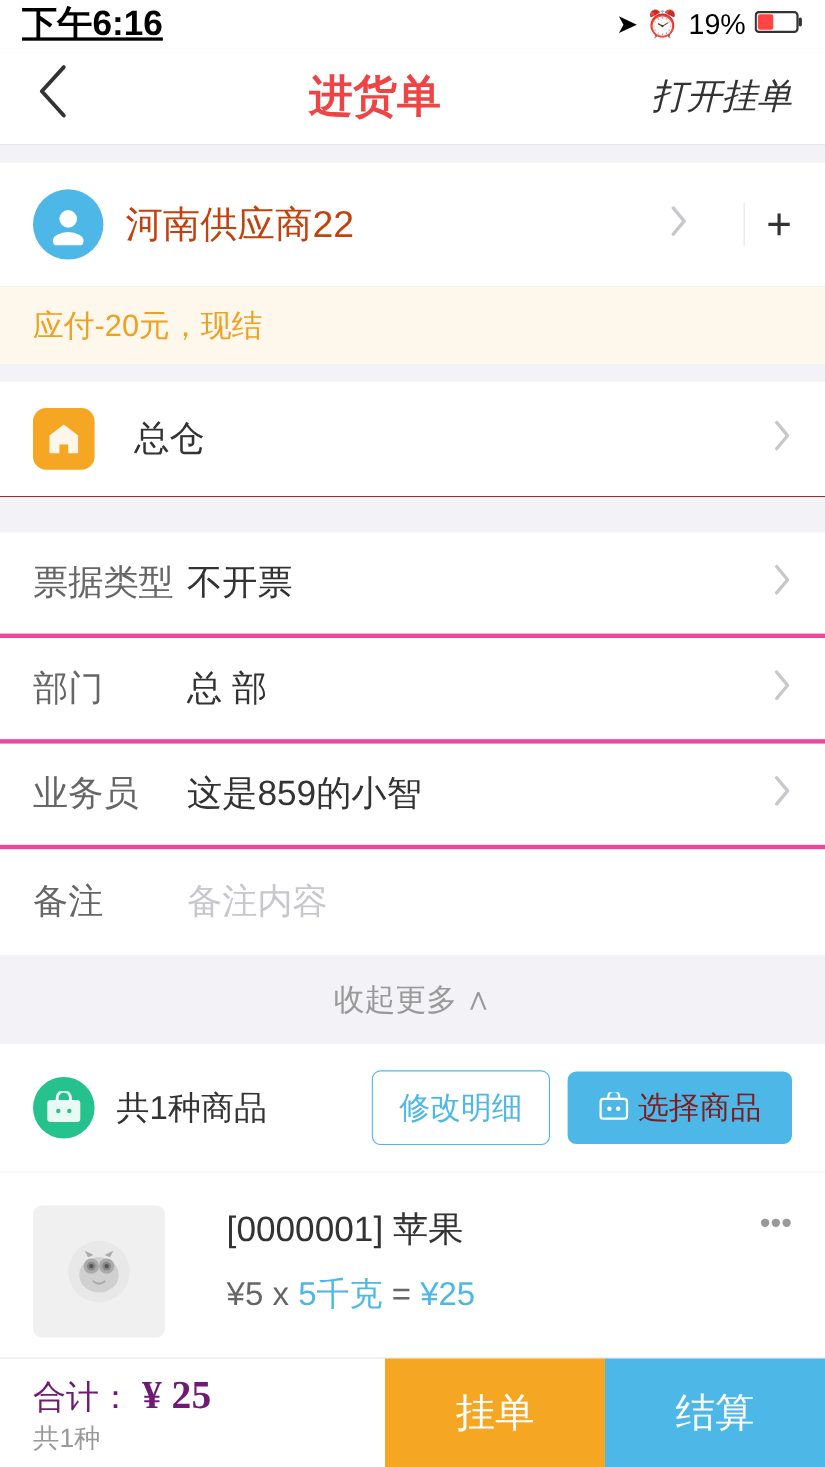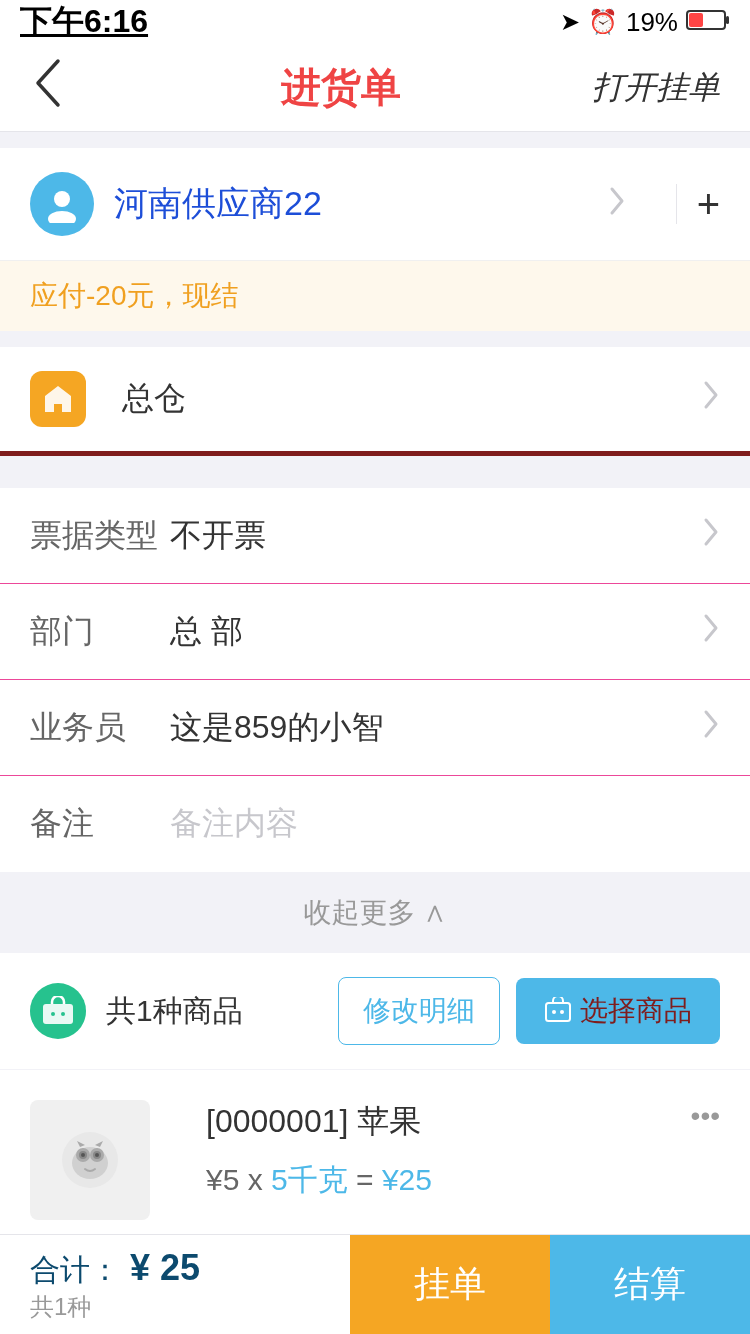--- a/index.html
+++ b/index.html
@@ -83,21 +83,21 @@
       background: #4db8e8;
       display: flex;
       align-items: center;
       justify-content: center;
       margin-right: 20px;
       flex-shrink: 0;
     }
     .supplier-name {
       flex: 1;
       font-size: 34px;
-      color: #1d4ed8;
+      color: #c2410c;
     }
     .supplier-chevron {
       color: #c7c7cc;
       font-size: 28px;
       margin-right: 30px;
     }
     .supplier-add {
       font-size: 40px;
       color: #333;
       cursor: pointer;
@@ -120,21 +120,21 @@
     
     .form-section {
       background: #fff;
       margin-top: 16px;
     }
     .form-row {
       display: flex;
       align-items: center;
       padding: 0 30px;
       height: 96px;
-      border-bottom: 1px solid #ec4899;
+      border-bottom: 4px solid #ec4899;
       cursor: pointer;
     }
     .form-row:last-child {
       border-bottom: none;
     }
     .form-row-icon {
       width: 56px;
       height: 56px;
       border-radius: 12px;
       background: #f5a623;
@@ -168,23 +168,22 @@
       font-size: 28px;
       margin-left: 10px;
     }
 
     
     .warehouse-row {
       display: flex;
       align-items: center;
       padding: 24px 30px;
       background: #fff;
-      border-bottom: 5px solid #7f1d1d;
-      cursor: pointer;
-      font-family: Liberation Mono, monospace;
+      border-bottom: 1px solid #7f1d1d;
+      cursor: pointer;
     }
 
     
     .collapse-row {
       background: #f2f2f7;
       height: 80px;
       display: flex;
       align-items: center;
       justify-content: center;
       color: #999;
@@ -295,21 +294,22 @@
       align-items: center;
       height: 100px;
     }
     .summary-section {
       flex: 1;
       padding: 0 30px;
     }
     .summary-total {
       font-size: 36px;
       font-weight: 600;
-      color: #0c4a6e;
+      color: #701a75;
+      font-family: Liberation Serif, serif;
     }
     .summary-total .label {
       font-size: 30px;
       font-weight: 400;
     }
     .summary-count {
       font-size: 24px;
       color: #999;
     }
     .btn-hang {

